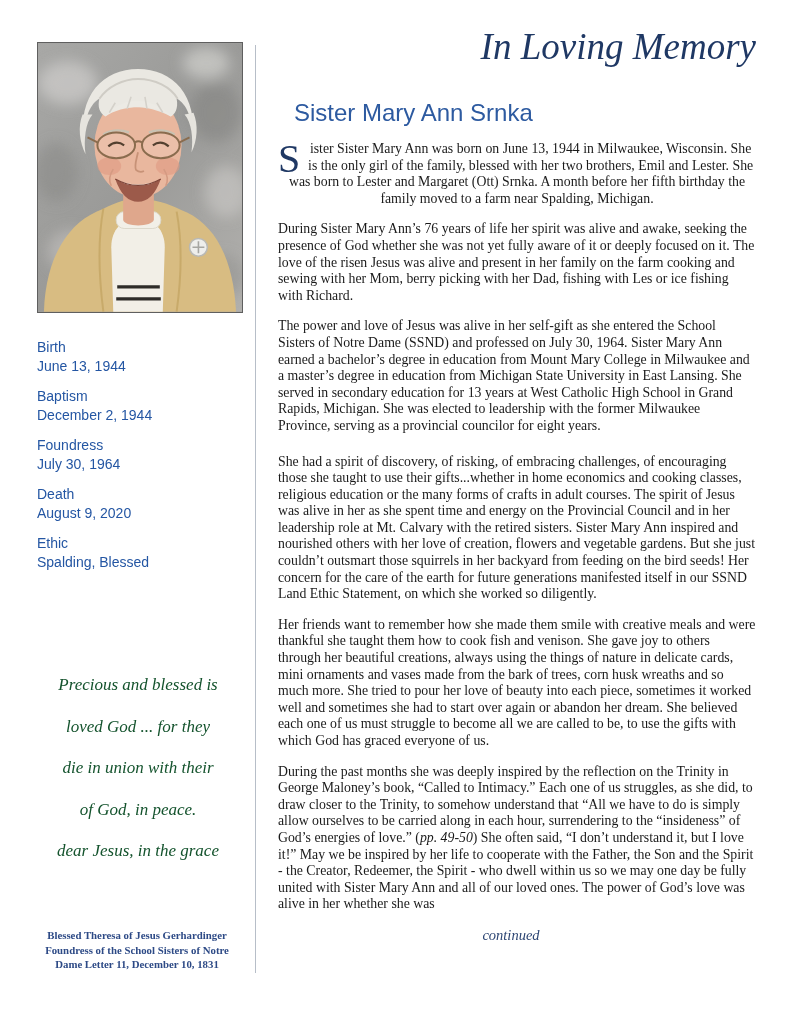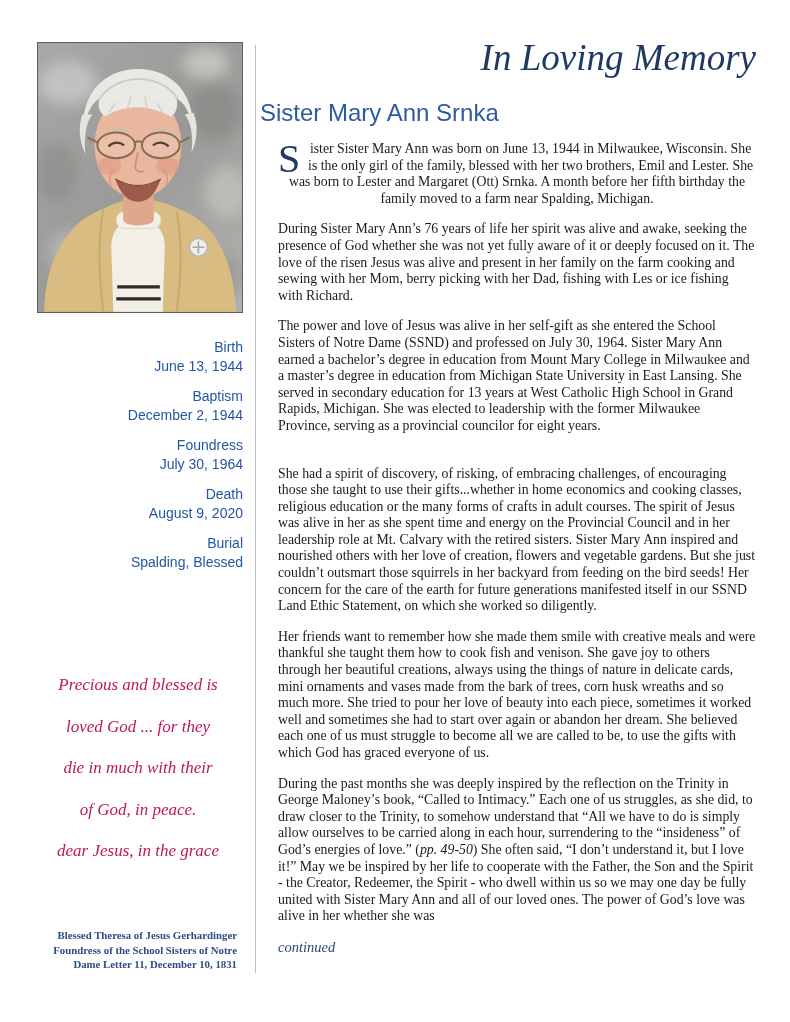--- a/index.html
+++ b/index.html
@@ -17,83 +17,83 @@
     position:absolute; left:37px; top:42px;
     width:206px; height:271px;
     border:1px solid #5f5f5f;
     box-sizing:border-box;
     background:#a2a2a0;
   }
   .photo-frame svg { display:block; width:100%; height:100%; }
 
   .dates {
     position:absolute; left:37px; top:338px; width:206px;
-    text-align:right;
+    text-align:left;
     font-family:"Liberation Sans", sans-serif;
     font-size:14px; line-height:18.5px;
     color:#2456a3;
   }
   .date-entry { margin-bottom:12px; }
 
   .side-divider {
     position:absolute; left:255px; top:45px;
     width:1px; height:928px;
     background:#b7bec8;
   }
 
   .side-quote {
     position:absolute; left:28px; top:664px; width:220px;
     text-align:center;
     font-family:"Liberation Serif", serif;
     font-style:italic;
     font-size:17px; line-height:41.5px;
-    color:#be185d;
+    color:#14532d;
   }
 
   .attribution {
     position:absolute; left:37px; top:928px; width:200px;
-    text-align:right;
+    text-align:center;
     font-family:"Liberation Serif", serif;
     font-weight:bold;
     font-size:10.8px; line-height:14.5px;
     color:#2d4a86;
   }
 
   
   .memorial-title {
-    position:absolute; left:278px; top:36px; width:478px;
+    position:absolute; left:278px; top:25px; width:478px;
     text-align:right;
     font-family:"Liberation Serif", serif;
     font-style:italic;
     font-size:37px;
     color:#1f3864;
   }
   .name-heading {
-    position:absolute; left:260px; top:99px; width:478px;
+    position:absolute; left:294px; top:99px; width:478px;
     font-family:"Liberation Sans", sans-serif;
     font-size:24px;
     color:#2d5aa0;
   }
   .body-copy {
     position:absolute; left:278px; top:141px; width:478px;
     font-size:13.8px; line-height:16.6px;
     color:#1a1a1a;
   }
   .body-copy p { margin:0 0 14px 0; }
-  .body-copy p.after-gap { margin-bottom:31px; }
+  .body-copy p.after-gap { margin-bottom:19px; }
   .p1 { text-align:center; }
   .dropcap {
     float:left;
     font-size:40px; line-height:31px;
     padding:2px 5px 0 0;
     color:#1f3864;
     font-family:"Liberation Serif", serif;
   }
   .continued {
-    text-align:left;
+    text-align:center;
     font-style:italic;
     font-size:14.5px;
     color:#2c4573;
     padding-right:12px;
     margin-top:2px;
   }
 </style>
 </head>
 <body>
 
@@ -185,31 +185,31 @@
     </div>
     <div class="date-entry">
       <div>Foundress</div>
       <div>July 30, 1964</div>
     </div>
     <div class="date-entry">
       <div>Death</div>
       <div>August 9, 2020</div>
     </div>
     <div class="date-entry">
-      <div>Burial</div>
+      <div>Ethic</div>
       <div>Spalding, Blessed</div>
     </div>
   </div>
 
   <div class="side-divider"></div>
 
   <div class="side-quote">
     <div>Precious and blessed is</div>
     <div>loved God ... for they</div>
-    <div>die in much with their</div>
+    <div>die in union with their</div>
     <div>of God, in peace.</div>
     <div>dear Jesus, in the grace</div>
   </div>
 
   <div class="attribution">
     <div>Blessed Theresa of Jesus Gerhardinger</div>
     <div>Foundress of the School Sisters of Notre</div>
     <div>Dame Letter 11, December 10, 1831</div>
   </div>
 

